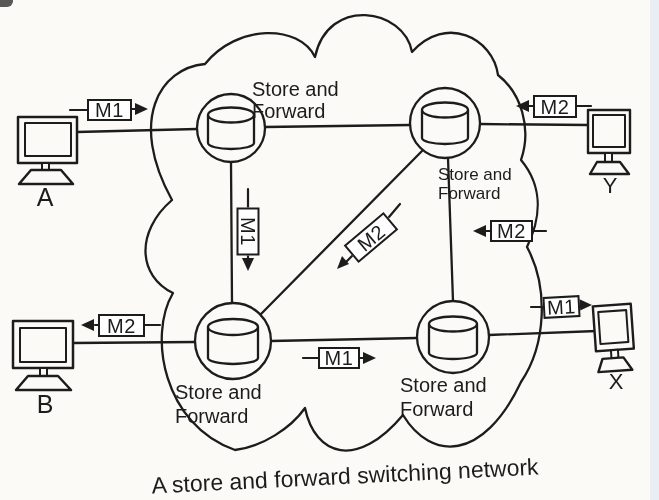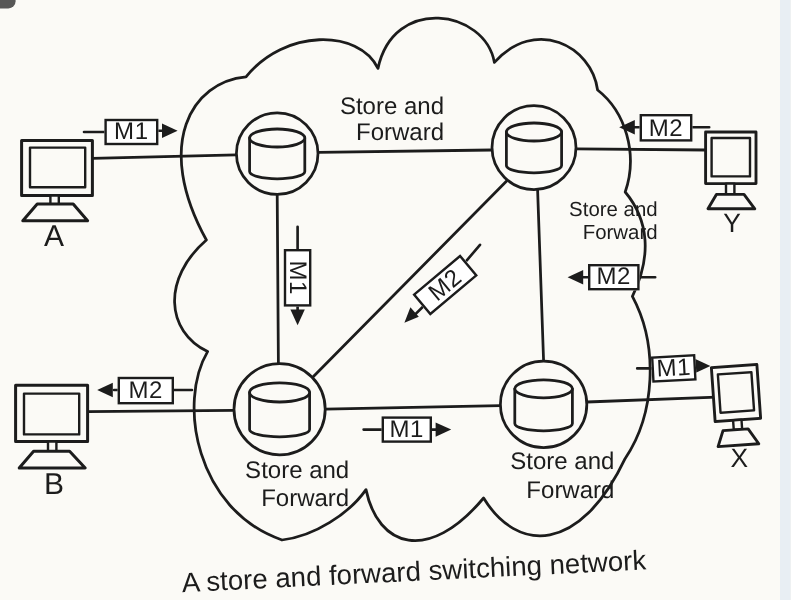--- a/index.html
+++ b/index.html
@@ -9,21 +9,21 @@
   }
   .stage svg{position:absolute;left:0;top:0;}
   .scan-strip{position:absolute;right:0;top:0;width:9px;height:500px;background:#e3ebf3;opacity:.8;}
   .corner-speck{position:absolute;left:0;top:0;width:13px;height:7px;background:#3a3a3a;border-radius:0 0 6px 0;opacity:.85;}
   .mtag{
     position:absolute;box-sizing:border-box;background:#fff;border:2px solid #1c1c1c;
     display:flex;align-items:center;justify-content:center;
     font-size:20px;font-weight:400;letter-spacing:.5px;line-height:1;
   }
   .sf{
-    position:absolute;text-align:right;font-size:20px;line-height:22px;white-space:nowrap;
+    position:absolute;text-align:left;font-size:20px;line-height:22px;white-space:nowrap;
   }
   .sf span{display:block;}
   .sf.small{font-size:17px;line-height:19px;}
   .host-label{position:absolute;font-size:25px;text-align:center;}
   .host-label.small{font-size:22px;}
   .caption{
     position:absolute;left:140px;top:463px;width:410px;text-align:center;
     font-size:23px;transform:rotate(-2.8deg);white-space:nowrap;
   }
 </style>

